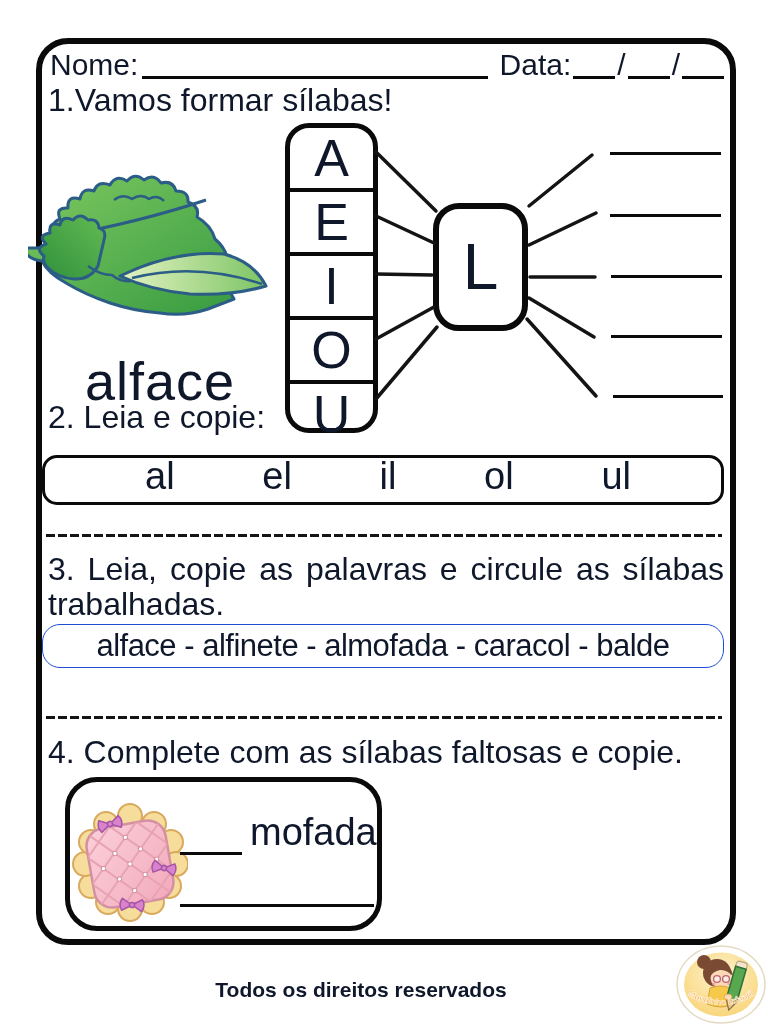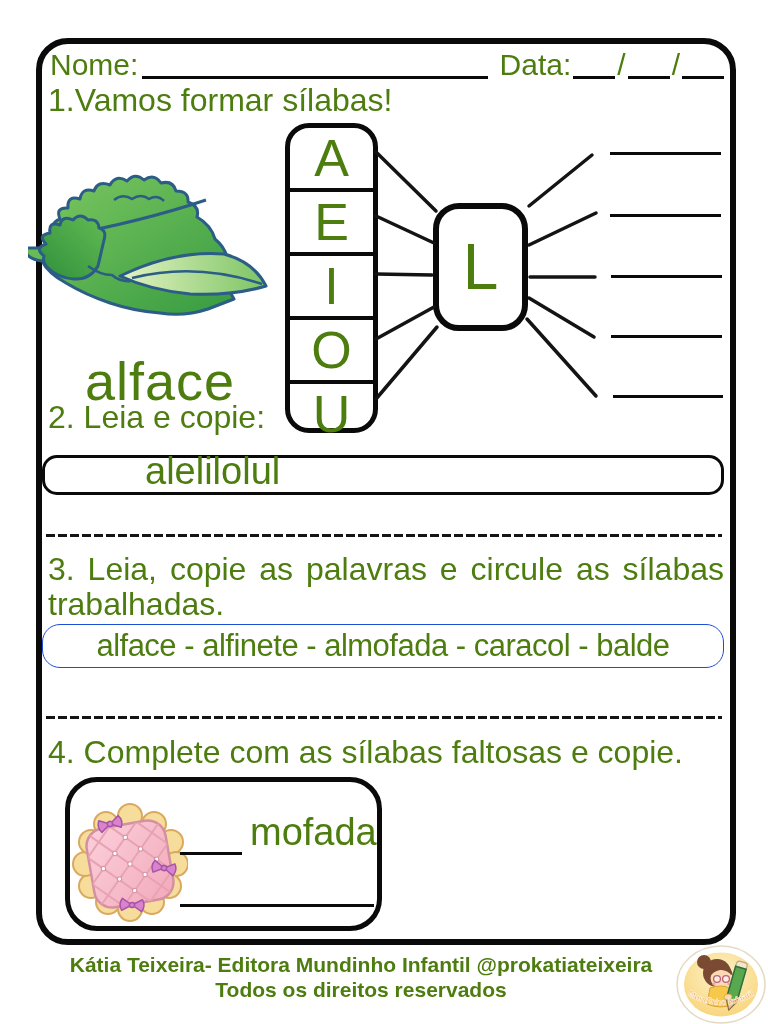--- a/index.html
+++ b/index.html
@@ -1,17 +1,17 @@
 <!DOCTYPE html>
 <html><head>
 <meta charset="utf-8">
 <style>
   html,body{margin:0;padding:0;background:#ffffff;}
   .page{position:relative;width:768px;height:1024px;background:#fff;overflow:hidden;
-        font-family:"Liberation Sans",sans-serif;color:#4d7c0f;}
+        font-family:"Liberation Sans",sans-serif;color:#0f172a;}
   .frame{position:absolute;left:36px;top:38px;width:700px;height:907px;box-sizing:border-box;
          border:6px solid #0a0a0a;border-radius:32px;}
   
   .hdr{position:absolute;left:50px;top:46px;width:676px;height:36px;display:flex;align-items:flex-end;
        font-size:30px;line-height:34px;white-space:nowrap;}
   .blankline{border-bottom:3px solid #0a0a0a;height:26px;}
   .hdr .nline{flex:1;margin:0 6px 3px 4px;}
   .hdr .dlab{margin-left:6px;}
   .hdr .dblank{width:42px;margin:0 2px 3px 2px;}
   .slash{font-size:30px;}
@@ -20,23 +20,23 @@
   .vcol{position:absolute;left:285px;top:123px;width:93px;height:310px;box-sizing:border-box;
         border:5px solid #0a0a0a;border-radius:24px;display:grid;grid-template-rows:repeat(5,1fr);background:#fff;}
   .vcell{display:flex;align-items:center;justify-content:center;font-size:52px;}
   .vcell + .vcell{border-top:4px solid #0a0a0a;}
   .lbox{position:absolute;left:433px;top:203px;width:95px;height:128px;box-sizing:border-box;
         border:6px solid #0a0a0a;border-radius:26px;display:flex;align-items:center;justify-content:center;
         font-size:64px;background:#fff;}
   .conn{position:absolute;left:0;top:0;pointer-events:none;}
   .ansline{position:absolute;border-top:3px solid #0a0a0a;height:0;}
   
-  .sylbox{position:absolute;left:42px;top:455px;width:682px;height:40px;box-sizing:border-box;
+  .sylbox{position:absolute;left:42px;top:455px;width:682px;height:50px;box-sizing:border-box;
           border:3px solid #0a0a0a;border-radius:15px;display:flex;align-items:center;
-          justify-content:flex-start;padding:0 90px 8px 100px;font-size:38px;}
+          justify-content:space-between;padding:0 90px 8px 100px;font-size:38px;}
   .copyline{position:absolute;height:3px;
             background:repeating-linear-gradient(90deg,#141414 0 9px,transparent 9px 12px);}
   
   .just{width:676px;text-align:justify;text-align-last:justify;}
   .wordbox{position:absolute;left:42px;top:624px;width:682px;height:44px;box-sizing:border-box;
            border:1px solid #1d4ed8;border-radius:18px;display:flex;align-items:center;justify-content:center;
            font-size:31px;letter-spacing:-0.5px;white-space:nowrap;}
   
   .itembox{position:absolute;box-sizing:border-box;border:5px solid #0a0a0a;border-radius:32px;background:#fff;}
   .fragrow{position:absolute;font-size:38px;line-height:40px;white-space:nowrap;}
@@ -200,21 +200,20 @@
             <circle cx="0" cy="0" r="2.6"></circle>
         </g>
       </g>
     </svg>
     <div class="fblank" style="left:110px;top:70px;width:62px;"></div>
     <div class="fragrow" style="left:172px;top:30px;margin-left:8px;">mofada</div>
     <div class="iline" style="left:110px;top:122px;width:194px;"></div>
   </div>
 
 
-  <div class="foot" style="top:953px;">Kátia Teixeira- Editora Mundinho Infantil @prokatiateixeira</div>
   <div class="foot" style="top:978px;">Todos os direitos reservados</div>
 
   <svg style="position:absolute;left:676px;top:945px;" width="90" height="79" viewBox="0 0 90 79">
     <defs>
       <radialGradient id="logog" cx="0.5" cy="0.35" r="0.8">
         <stop offset="0" stop-color="#fdf3cd"></stop>
           <stop offset="1" stop-color="#f8cf6a"></stop>
       </radialGradient>
     </defs>
     <ellipse cx="45" cy="39.5" rx="44" ry="38.5" fill="#ffffff" stroke="#e4dac4" stroke-width="1.5"></ellipse>

